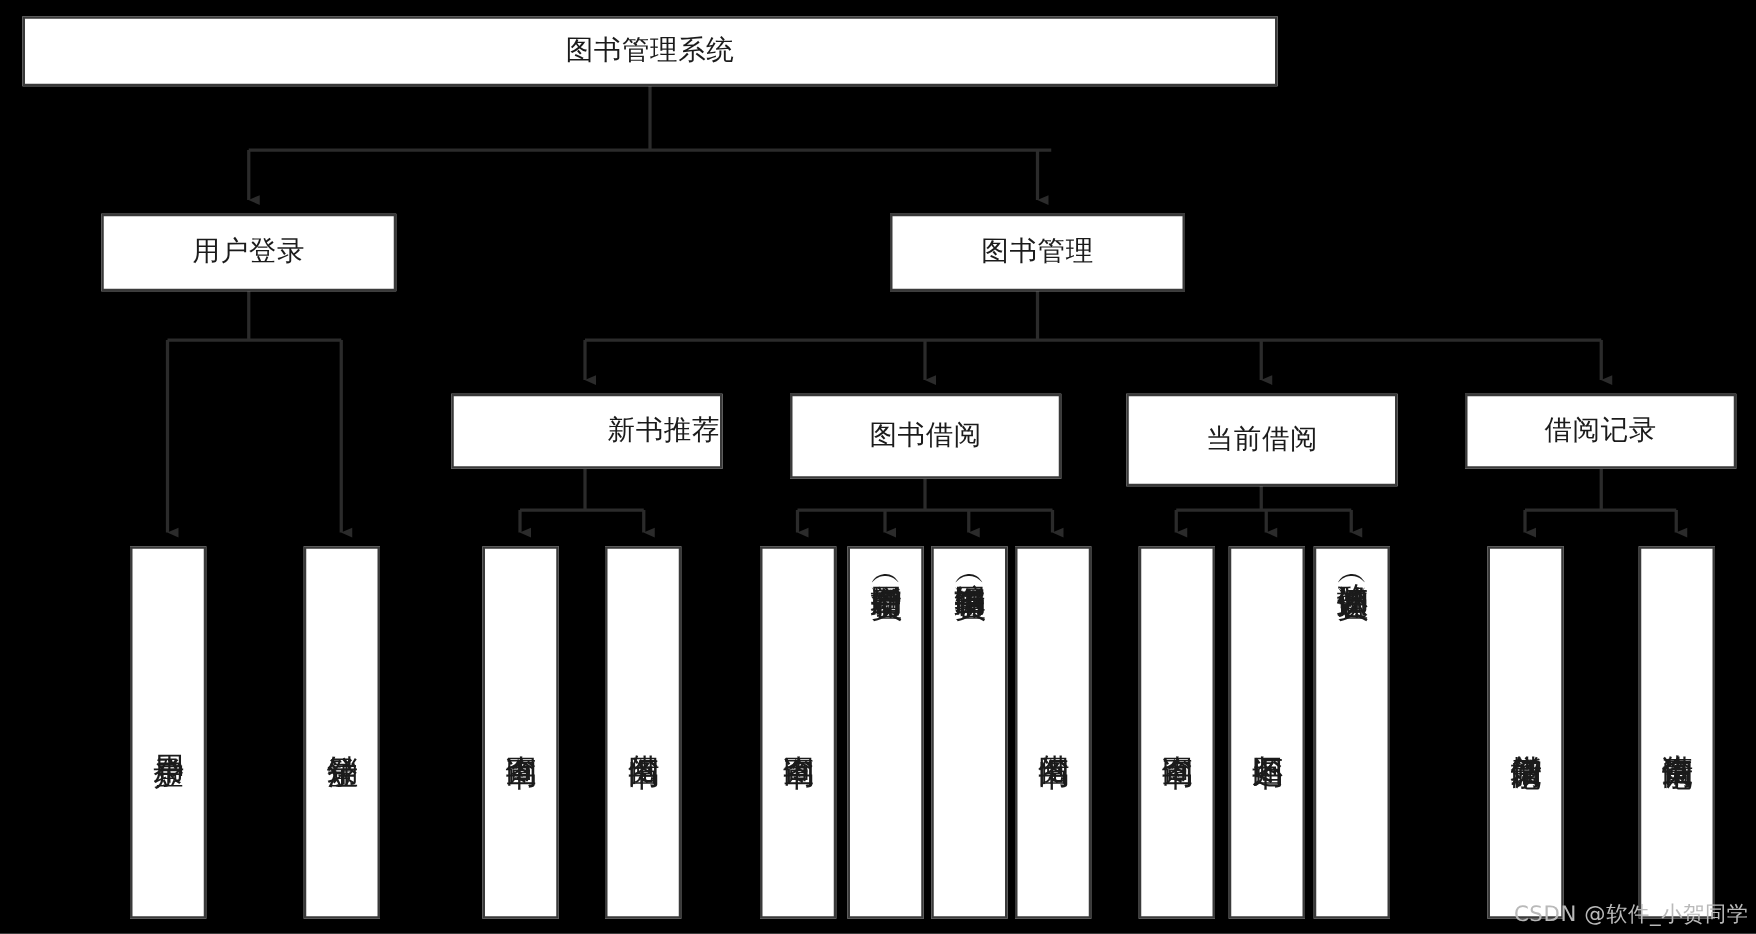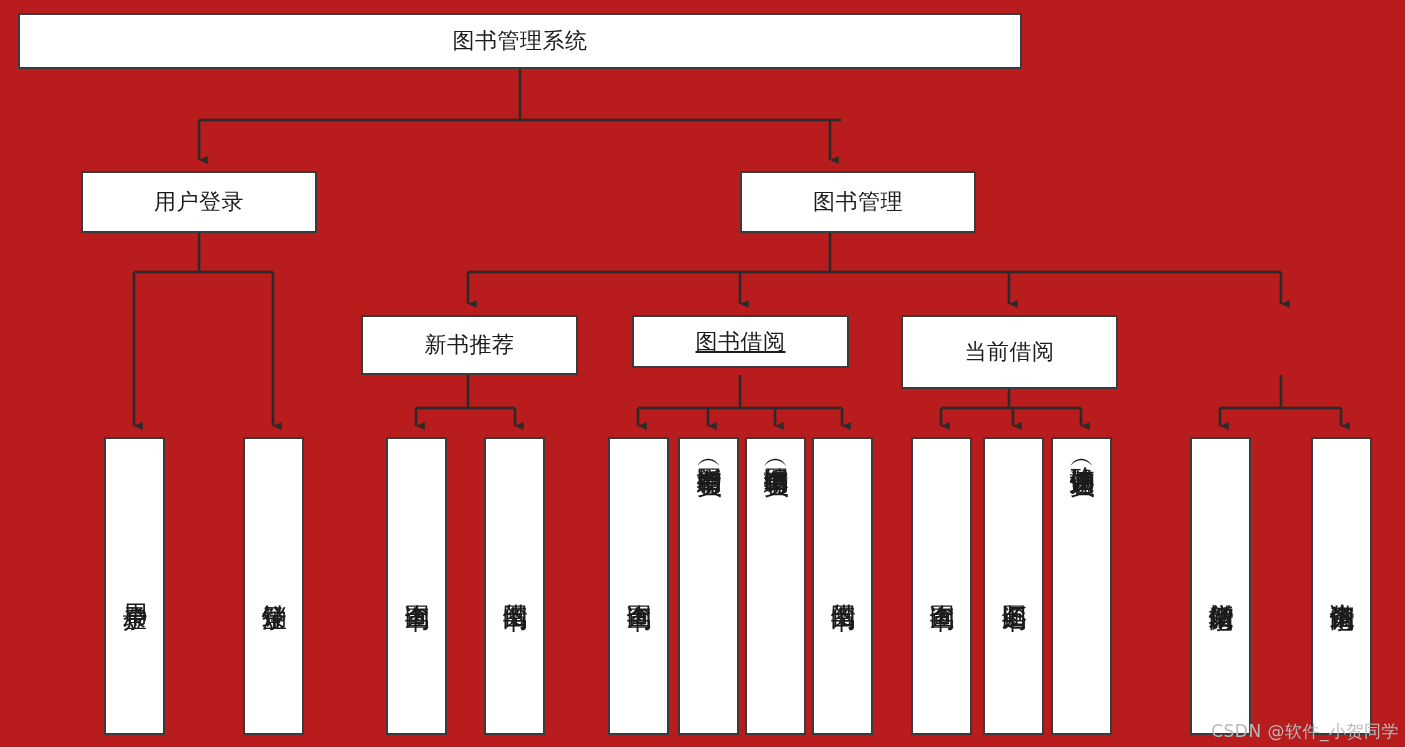--- a/index.html
+++ b/index.html
@@ -10,21 +10,21 @@
   body {
     width: 1405px;
     height: 747px;
     font-family: "DejaVu Sans", "Liberation Sans", sans-serif;
     overflow: hidden;
   }
   #diagram-root {
     position: relative;
     width: 1405px;
     height: 747px;
-    background: #b91c1c;
+    background: #000000;
   }
   svg#edges {
     position: absolute;
     left: 0;
     top: 0;
     width: 1405px;
     height: 747px;
     pointer-events: none;
   }
   .node {
@@ -132,33 +132,36 @@
     </g>
   </svg>
 
   <div class="node root horizontal" style="left:18px; top:13px; width:1004px; height:56px;">
     <span class="node-label">图书管理系统</span>
   </div>
 
   <div class="node horizontal" style="left:81px; top:171px; width:236px; height:62px;">
     <span class="node-label">用户登录</span>
   </div>
-  <div class="node horizontal" style="left:712px; top:171px; width:236px; height:62px;margin-left:28px;">
+  <div class="node horizontal" style="left:712px; top:171px; width:236px; height:62px;">
     <span class="node-label">图书管理</span>
   </div>
 
-  <div class="node horizontal" style="left:361px; top:315px; width:217px; height:60px;">
+  <div class="node horizontal" style="left:361px; top:315px; width:217px; height:60px;justify-content:flex-end;">
     <span class="node-label">新书推荐</span>
   </div>
-  <div class="node horizontal" style="left:632px; top:315px; width:217px; height:53px;text-decoration:underline;">
+  <div class="node horizontal" style="left:632px; top:315px; width:217px; height:68px;">
     <span class="node-label">图书借阅</span>
   </div>
   <div class="node horizontal" style="left:901px; top:315px; width:217px; height:74px;">
     <span class="node-label">当前借阅</span>
   </div>
+  <div class="node horizontal" style="left:1172px; top:315px; width:217px; height:60px;">
+    <span class="node-label">借阅记录</span>
+  </div>
 
   <div class="node vertical centered" style="left:104px; top:437px; width:61px; height:298px;">
     <span class="node-label">用户登录</span>
   </div>
   <div class="node vertical centered" style="left:243px; top:437px; width:61px; height:298px;">
     <span class="node-label">注销登录</span>
   </div>
 
   <div class="node vertical centered" style="left:386px; top:437px; width:61px; height:298px;">
     <span class="node-label">查询图书</span>

